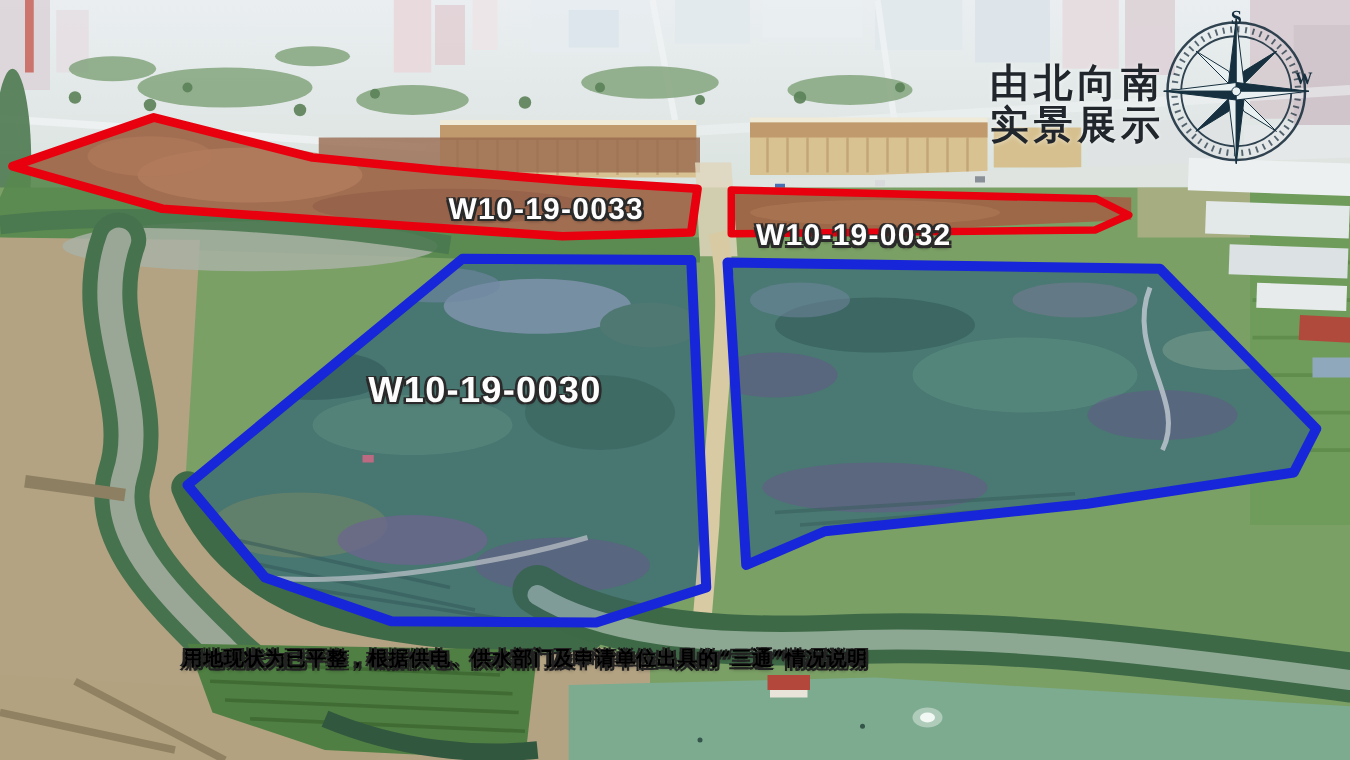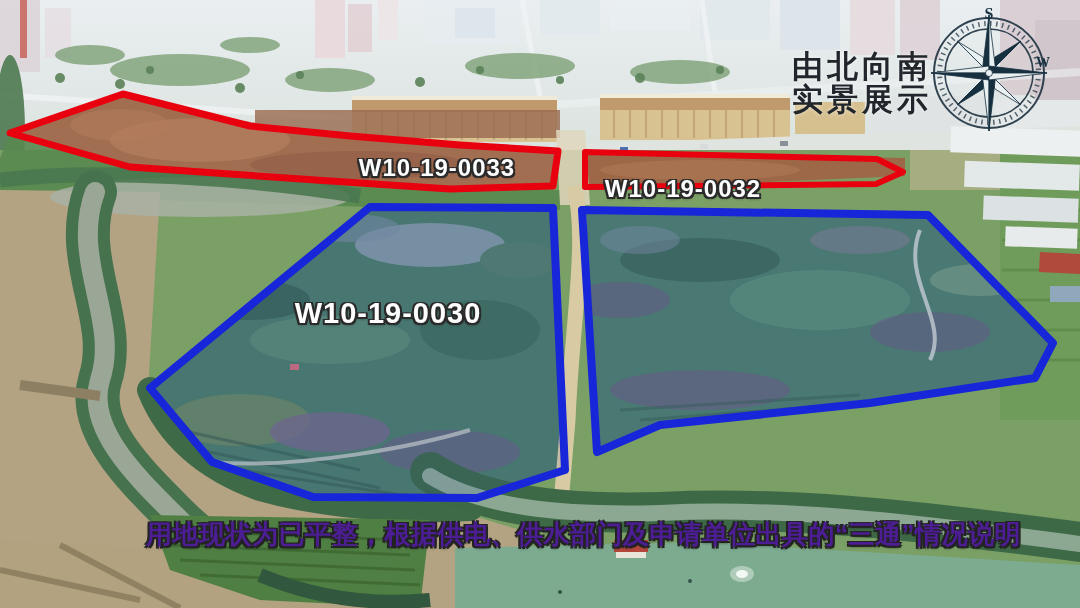--- a/index.html
+++ b/index.html
@@ -9,23 +9,23 @@
   .lbl{position:absolute;transform:translate(-50%,-50%);white-space:nowrap;
        font-weight:bold;color:#fdfdfd;
        text-shadow:-2px -1px 0 #2a2a2a,2px -1px 0 #2a2a2a,-2px 2px 0 #2a2a2a,2px 2px 0 #2a2a2a,0 2px 3px rgba(0,0,0,.45);}
   .lbl.parcel-red{font-size:24px;letter-spacing:1px;}
   .lbl.parcel-blue{font-size:29px;letter-spacing:1px;}
   .zone{position:absolute;transform:translate(-50%,-50%);font-size:34px;font-weight:bold;
         color:#23292e;letter-spacing:4px;white-space:nowrap;
         text-shadow:0 0 4px rgba(255,255,255,.7);}
   .viewlbl{position:absolute;left:792px;top:50px;font-size:31px;font-weight:bold;color:#20262b;
         letter-spacing:4px;line-height:33px;white-space:nowrap;text-shadow:0 0 4px rgba(255,255,255,.6);}
-  .caption{position:absolute;left:146px;top:517px;font-size:26px;font-weight:bold;color:#4c1d95;
+  .caption{position:absolute;left:146px;top:517px;font-size:16px;font-weight:bold;color:#000000;
         white-space:nowrap;letter-spacing:0.5px;
-        text-shadow:-2px -1px 0 #232323,2px -1px 0 #232323,-2px 2px 0 #232323,2px 2px 0 #232323,0 2px 3px rgba(0,0,0,.5);}
+        text-shadow:-2px -1px 0 #232323,2px -1px 0 #232323,-2px 2px 0 #232323,2px 2px 0 #232323,0 2px 3px rgba(0,0,0,.5);font-family:Liberation Mono, monospace;}
   .compass{position:absolute;left:926px;top:5px;}
 </style>
 </head>
 <body>
 
 <div class="stage">
 
   <svg class="bg" width="1080" height="608" viewBox="0 0 1080 608">
     <defs>
       <linearGradient id="haze" x1="0" y1="0" x2="0" y2="1">

